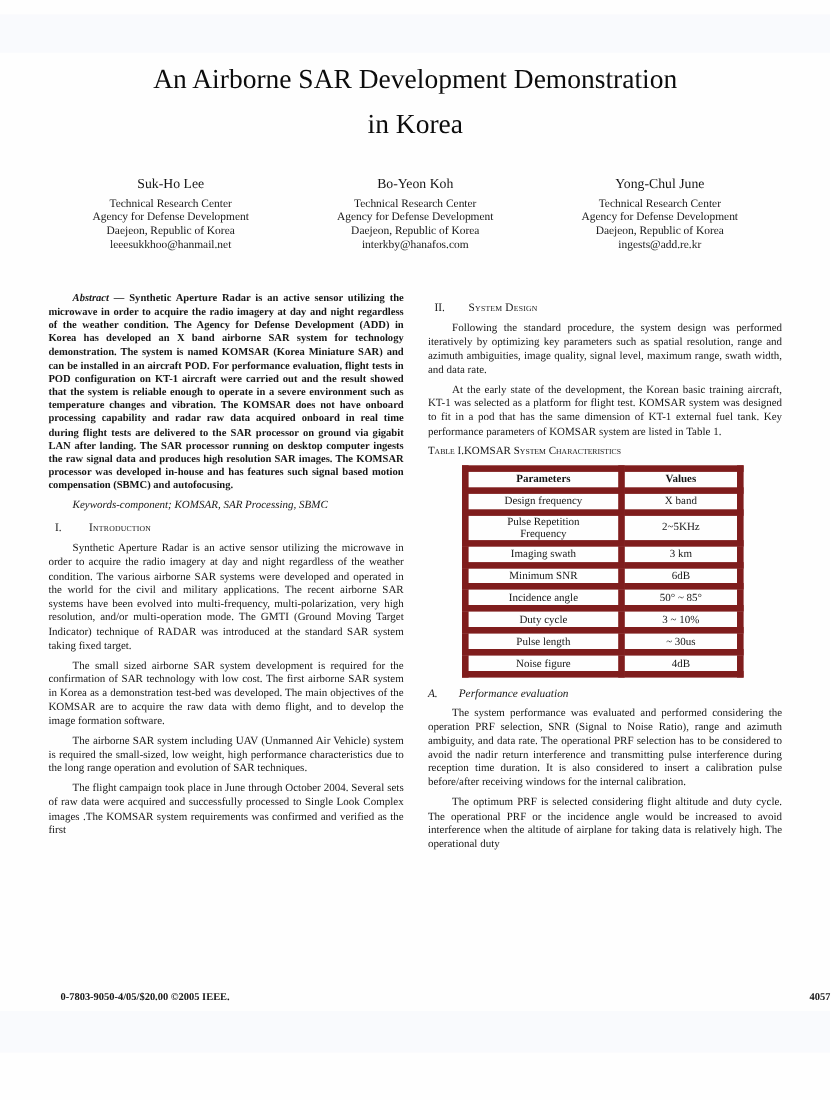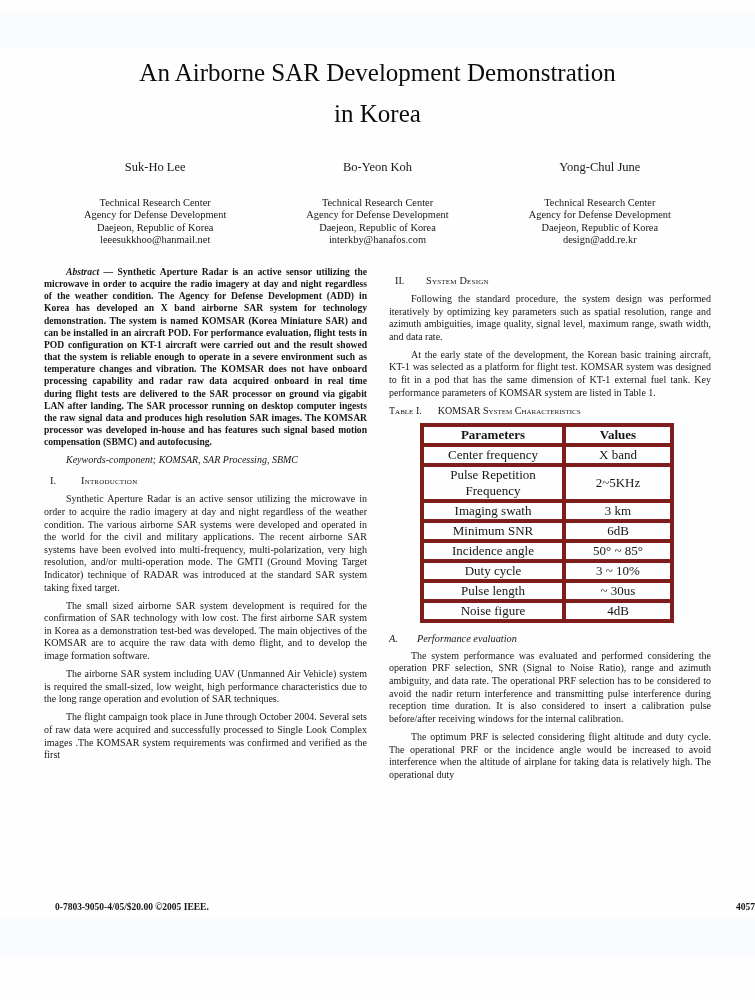--- a/index.html
+++ b/index.html
@@ -44,21 +44,21 @@
     left: 44px;
     width: 667px;
     display: flex;
   }
   .author {
     flex: 1;
     text-align: center;
   }
   .author-name {
     font-size: 12.5px;
-    margin-bottom: 22px;
+    margin-bottom: 5px;
   }
   .author-line {
     font-size: 10.4px;
     line-height: 12.3px;
   }
 
   .col {
     position: absolute;
     top: 266px;
   }
@@ -114,35 +114,34 @@
 
   .table-caption {
     font-size: 8px;
     text-align: center;
     margin: 15px 0 8px 0;
     text-indent: 0 !important;
     line-height: 10px;
   }
   .caption-label {
     font-variant: small-caps;
-    margin-right: 16px;
   }
   .caption-text {
     font-variant: small-caps;
   }
 
   table.params {
     border-collapse: collapse;
     margin-left: 31px;
     width: 250px;
     table-layout: fixed;
   }
   table.params th, table.params td {
-    border: 4px solid #7f1d1d;
-    font-size: 13px;
+    border: 6px solid #7f1d1d;
+    font-size: 10px;
     text-align: center;
     height: 13.9px;
     padding: 0 16px;
     font-family: "Liberation Serif", serif;
   }
   table.params th { font-weight: bold; }
   col.c-param { width: 142px; }
   col.c-value { width: 108px; }
 
   .footer-copyright {
@@ -188,21 +187,21 @@
       <div class="author-line">Technical Research Center</div>
       <div class="author-line">Agency for Defense Development</div>
       <div class="author-line">Daejeon, Republic of Korea</div>
       <div class="author-line">interkby@hanafos.com</div>
     </div>
     <div class="author">
       <div class="author-name">Yong-Chul June</div>
       <div class="author-line">Technical Research Center</div>
       <div class="author-line">Agency for Defense Development</div>
       <div class="author-line">Daejeon, Republic of Korea</div>
-      <div class="author-line">design@add.re.kr</div>
+      <div class="author-line">ingests@add.re.kr</div>
     </div>
   </div>
 
   <div class="col col-left">
     <p class="abstract"><span class="abstract-label">Abstract</span> <span>— Synthetic Aperture Radar is an active sensor utilizing the microwave in order to acquire the radio imagery at day and night regardless of the weather condition. The Agency for Defense Development (ADD) in Korea has developed an X band airborne SAR system for technology demonstration. The system is named KOMSAR (Korea Miniature SAR) and can be installed in an aircraft POD. For performance evaluation, flight tests in POD configuration on KT-1 aircraft were carried out and the result showed that the system is reliable enough to operate in a severe environment such as temperature changes and vibration. The KOMSAR does not have onboard processing capability and radar raw data acquired onboard in real time during flight tests are delivered to the SAR processor on ground via gigabit LAN after landing. The SAR processor running on desktop computer ingests the raw signal data and produces high resolution SAR images. The KOMSAR processor was developed in-house and has features such signal based motion compensation (SBMC) and autofocusing.</span></p>
     <p class="keywords">Keywords-component; KOMSAR, SAR Processing, SBMC</p>
 
     <h2 class="sec-heading"><span class="sec-num">I.</span><span class="sec-title">Introduction</span></h2>
     <p>Synthetic Aperture Radar is an active sensor utilizing the microwave in order to acquire the radio imagery at day and night regardless of the weather condition. The various airborne SAR systems were developed and operated in the world for the civil and military applications. The recent airborne SAR systems have been evolved into multi-frequency, multi-polarization, very high resolution, and/or multi-operation mode. The GMTI (Ground Moving Target Indicator) technique of RADAR was introduced at the standard SAR system taking fixed target.</p>
     <p>The small sized airborne SAR system development is required for the confirmation of SAR technology with low cost. The first airborne SAR system in Korea as a demonstration test-bed was developed. The main objectives of the KOMSAR are to acquire the raw data with demo flight, and to develop the image formation software.</p>
@@ -222,21 +221,21 @@
       <colgroup>
           <col class="c-param">
           <col class="c-value">
         </colgroup>
       <tbody>
           <tr>
         <th>Parameters</th>
         <th>Values</th>
       </tr>
       <tr>
-            <td>Center frequency</td>
+            <td>Design frequency</td>
             <td>X band</td>
           </tr>
       <tr>
             <td>Pulse Repetition Frequency</td>
             <td>2~5KHz</td>
           </tr>
       <tr>
             <td>Imaging swath</td>
             <td>3 km</td>
           </tr>

